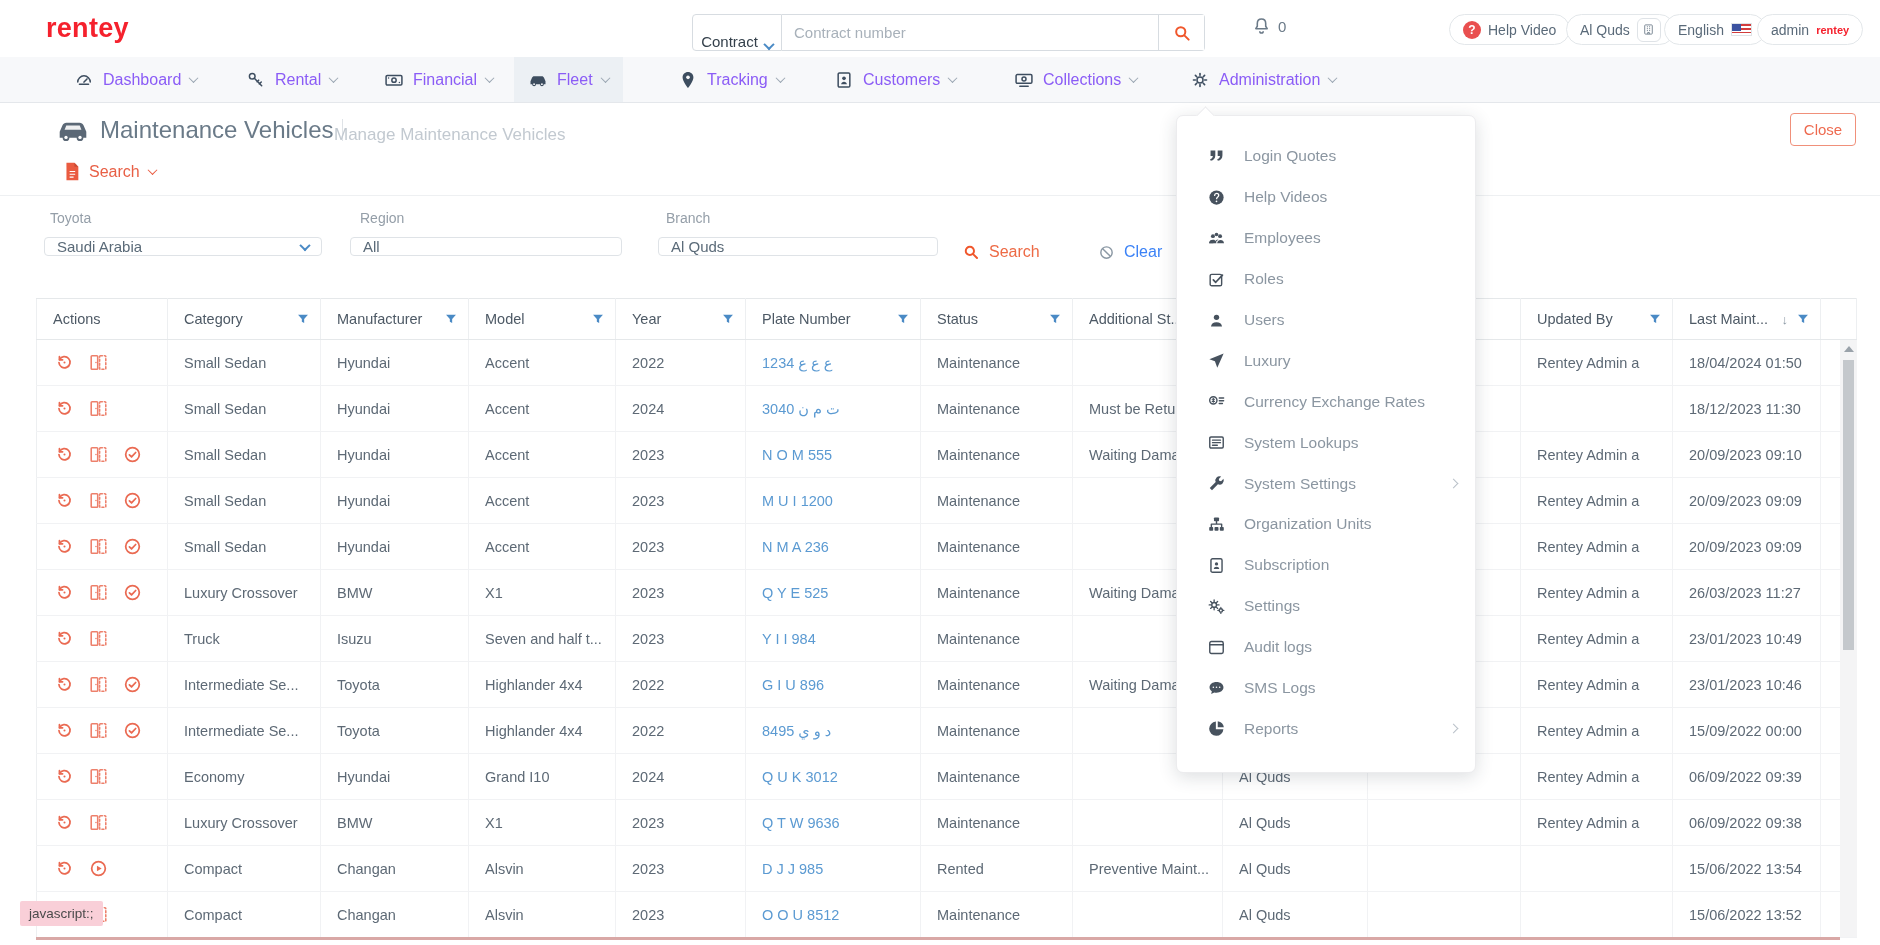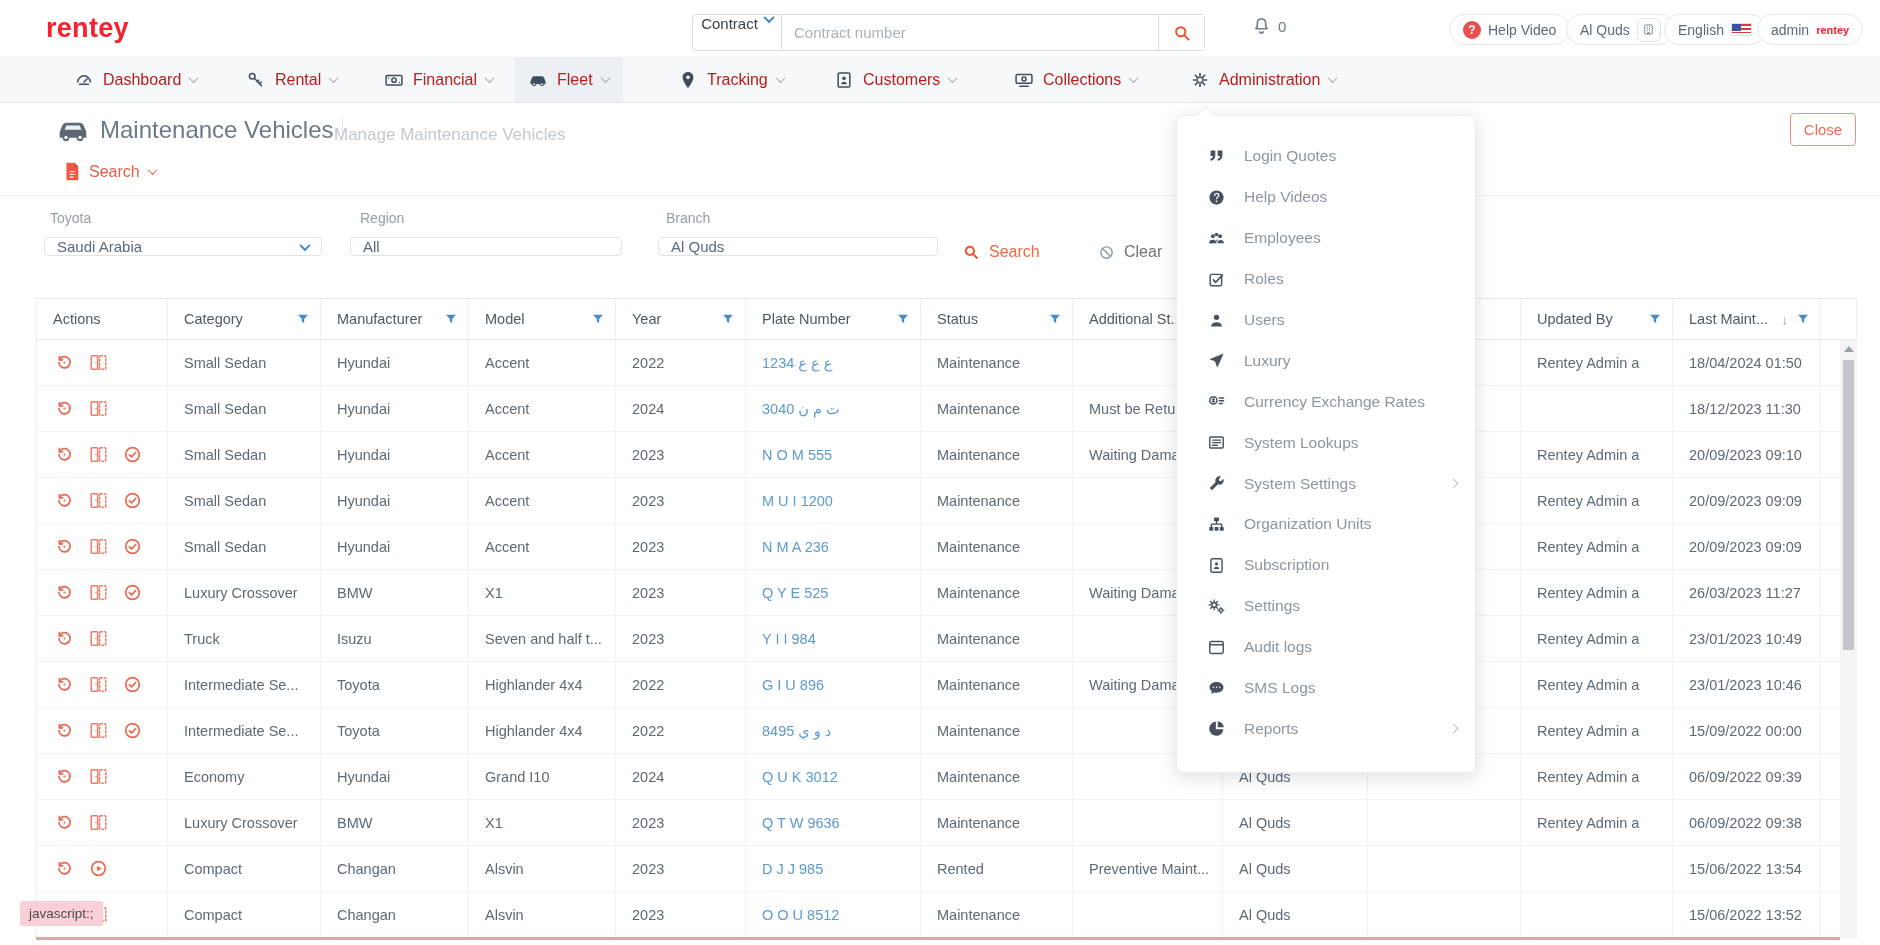--- a/index.html
+++ b/index.html
@@ -6,40 +6,40 @@
   html,body { width:1880px; height:945px; overflow:hidden; }
   body { font-family:"Liberation Sans", sans-serif; background:#fff; color:#5d6975; }
   #app { position:relative; width:1880px; height:945px; background:#fff; overflow:hidden; }
   .ic { display:inline-flex; align-items:center; justify-content:center; }
   .ic svg { width:100%; height:100%; display:block; }
 
   
   #topbar { position:absolute; left:8px; top:0; width:1880px; height:57px; background:#fff; }
   #logo { position:absolute; left:38px; top:13px; font-size:27px; font-weight:800; color:#f5212d; letter-spacing:.3px; }
   #searchgroup { position:absolute; left:684px; top:14px; height:37px; display:flex; }
-  #search-type { width:90px; height:37px; border:1px solid #d7dce1; border-radius:4px 0 0 4px; display:flex; align-items:flex-start; justify-content:center; gap:7px; background:#fff; color:#34404b; font-size:15px; cursor:pointer; }
+  #search-type { width:90px; height:37px; border:1px solid #d7dce1; border-radius:4px 0 0 4px; display:flex; align-items:flex-end; justify-content:center; gap:7px; background:#fff; color:#34404b; font-size:15px; cursor:pointer; }
   #search-inputwrap { width:423px; height:37px; border:1px solid #d7dce1; border-left:none; border-radius:0 4px 4px 0; display:flex; background:#fff; }
   #search-input { flex:1; border:none; outline:none; padding:0 12px; font-size:15px; color:#44505c; font-family:inherit; }
   #search-input::placeholder { color:#a8b1ba; }
   #search-btn { width:46px; border:none; border-left:1px solid #d7dce1; background:#fff; cursor:pointer; display:flex; align-items:center; justify-content:center; }
   #bellwrap { position:absolute; left:1243px; top:16px; display:flex; align-items:center; gap:6px; color:#6b7a88; font-size:15px; cursor:pointer; }
   .pill { position:absolute; top:14px; height:31px; border:1px solid #e3e7ea; border-radius:16px; background:#fff; display:flex; align-items:center; gap:7px; padding:0 13px; font-size:14px; color:#5a6a79; cursor:pointer; white-space:nowrap; }
   #pill-help { left:1441px; }
   #pill-branch { left:1558px; }
   #pill-lang { left:1656px; }
   #pill-user { left:1749px; }
   .qbadge { width:18px; height:18px; border-radius:50%; background:#e94f4f; color:#fff; font-size:12px; font-weight:700; display:flex; align-items:center; justify-content:center; }
   .minibrand { font-size:11px; font-weight:800; color:#f5212d; }
   .usflag { position:relative; width:21px; height:13px; background:repeating-linear-gradient(#d23c3c 0 1.9px,#fff 1.9px 3.8px); border:1px solid #dfe3e7; }
   .usflag:after { content:""; position:absolute; left:0; top:0; width:9px; height:7px; background:#3c52a0; }
   .bpill-icon { width:24px; height:24px; border:1px solid #dfe3e7; border-radius:6px; display:flex; align-items:center; justify-content:center; color:#6b7a88; }
 
   
   #navbar { position:absolute; left:0; top:57px; width:1880px; height:46px; background:#f7f8fa; border-bottom:1px solid #e4e7eb; }
-  .navitem { position:absolute; top:0; height:45px; display:flex; align-items:center; gap:9px; padding:0 14px; font-size:16px; color:#b91c1c; cursor:pointer; }
+  .navitem { position:absolute; top:0; height:45px; display:flex; align-items:center; gap:9px; padding:0 14px; font-size:16px; color:#8b5cf6; cursor:pointer; }
   .navitem .nic { width:20px; height:20px; color:#3d4d5f; }
   .navitem.active { background:#ecEFf3; background:#ecf0f4; }
   .chev { width:7px; height:7px; border-right:1.6px solid #9aa6b2; border-bottom:1.6px solid #9aa6b2; transform:rotate(45deg) translate(-1px,-1px); display:inline-block; }
   .chev.blue { width:8px; height:8px; border-color:#4a8ac5; border-width:2px; }
   .chev.orange { border-color:#ea5b40; }
 
   
   #titlerow { position:absolute; left:0; top:103px; width:1880px; height:53px; }
   #title-car { position:absolute; left:56px; top:12px; width:34px; height:28px; color:#5b6876; }
   #page-title { position:absolute; left:100px; top:13px; font-size:24px; color:#6a7a88; }
@@ -53,21 +53,21 @@
 
   
   .flabel { position:absolute; top:210px; font-size:14px; color:#949ea8; }
   .fctrl { position:absolute; top:237px; height:19px; border:1px solid #dfe3e7; border-radius:4px; background:#fff; font-size:15px; color:#5a6a78; display:flex; align-items:center; padding:0 12px; }
   #country-select { left:44px; width:278px; justify-content:space-between; cursor:pointer; }
   input.fctrl { font-family:inherit; outline:none; }
   #region-input { left:350px; width:272px; }
   #branch-input { left:658px; width:280px; }
   .filter-act { position:absolute; top:243px; display:flex; align-items:center; gap:9px; font-size:16px; cursor:pointer; background:none; border:none; font-family:inherit; }
   #search-go { left:962px; color:#ed6a45; }
-  #clear-btn { left:1098px; color:#737373; }
+  #clear-btn { left:1098px; color:#3b82f6; }
 
   
   #tablewrap { position:absolute; left:36px; top:298px; width:1820px; height:643px; }
   table { border-collapse:collapse; table-layout:fixed; width:1820px; }
   th { height:41px; font-weight:400; font-size:14.5px; color:#4d5965; text-align:left; background:#fff;
        border-top:1px solid #e5e8ea; border-bottom:1px solid #e5e8ea; border-right:1px solid #edeff1; padding:0 10px 0 16px; white-space:nowrap; overflow:hidden; }
   th:first-child { border-left:1px solid #edeff1; }
   th .hwrap { display:flex; align-items:center; gap:8px; }
   th .hlabel { flex:1; overflow:hidden; white-space:nowrap; }
   .funnel { width:14px; height:14px; flex:0 0 auto; cursor:pointer; }

